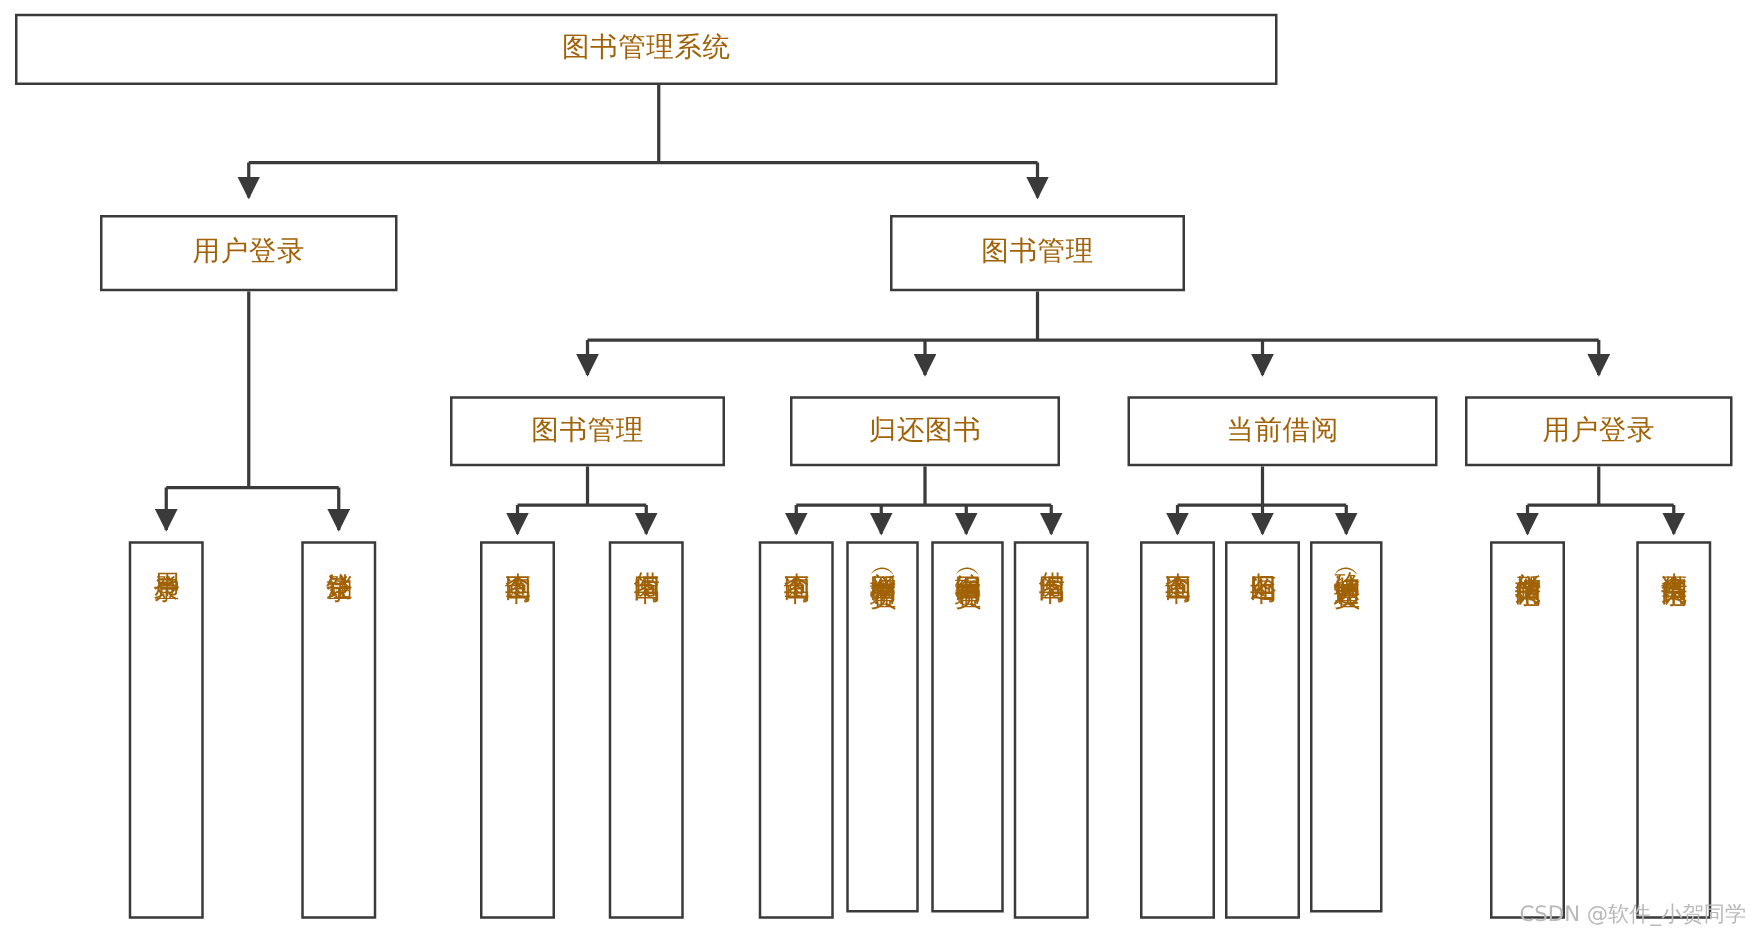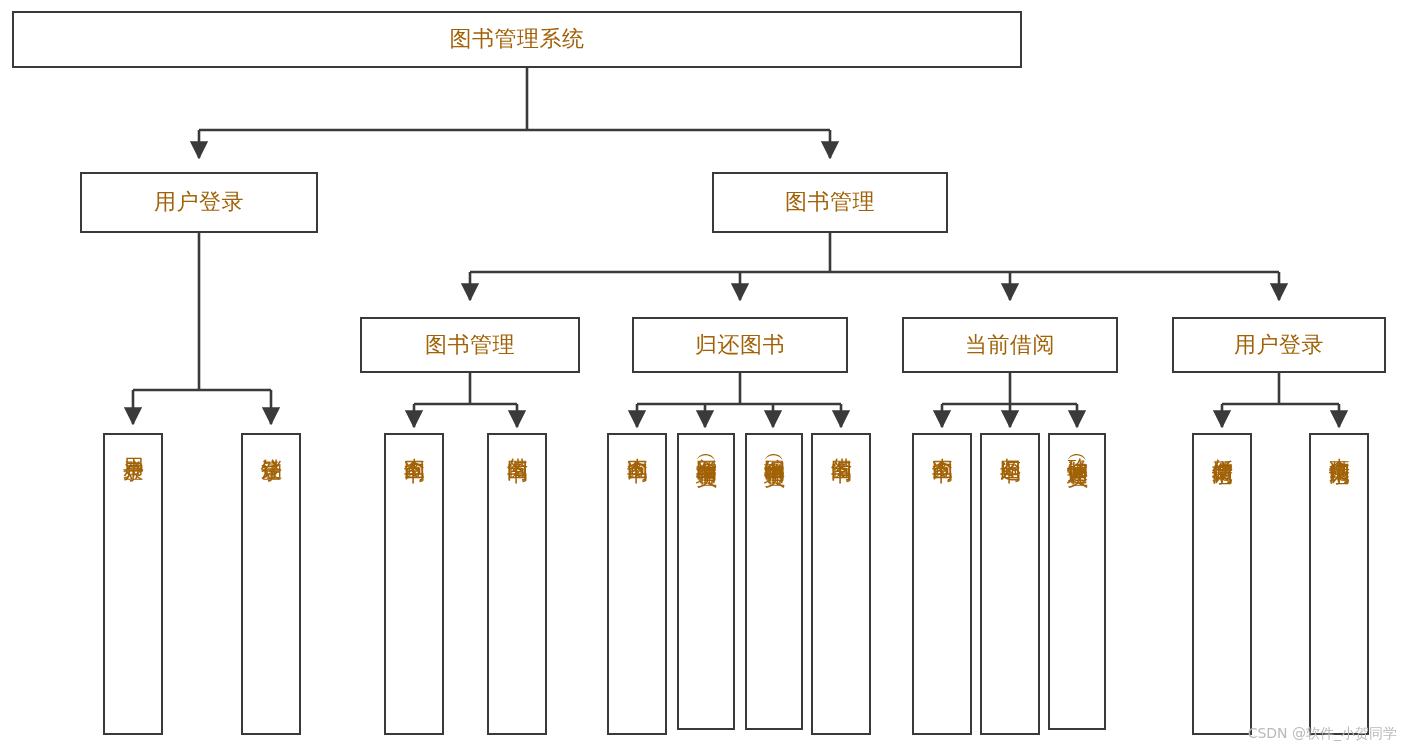--- a/index.html
+++ b/index.html
@@ -63,21 +63,21 @@
   .node.root .node-label,
   .node.level1 .node-label,
   .node.level2 .node-label {
     font-size: 22px;
   }
   .watermark {
     position: absolute;
     right: 8px;
     bottom: 4px;
     color: #b9b9b9;
-    font-size: 14px;
+    font-size: 17px;
     white-space: nowrap;
     z-index: 5;
   }
 </style>
 </head>
 <body>
 
 <div id="diagram-root">
 
   <svg id="edge-layer" viewBox="0 0 1405 747" width="1405" height="747" xmlns="http://www.w3.org/2000/svg">
@@ -140,21 +140,21 @@
   <div class="node level1" style="left:712px; top:172px; width:236px; height:61px;">
     <span class="node-label">图书管理</span>
   </div>
 
   <div class="node level2" style="left:360px; top:317px; width:220px; height:56px;">
     <span class="node-label">图书管理</span>
   </div>
   <div class="node level2" style="left:632px; top:317px; width:216px; height:56px;">
     <span class="node-label">归还图书</span>
   </div>
-  <div class="node level2" style="left:902px; top:317px; width:216px; height:56px;justify-content:center;">
+  <div class="node level2" style="left:902px; top:317px; width:248px; height:56px;justify-content:center;">
     <span class="node-label">当前借阅</span>
   </div>
   <div class="node level2" style="left:1172px; top:317px; width:214px; height:56px;">
     <span class="node-label">用户登录</span>
   </div>
 
   <div class="node vertical" style="left:103px; top:433px; width:60px; height:302px;">
     <span class="node-label">用户登录</span>
   </div>
   <div class="node vertical" style="left:241px; top:433px; width:60px; height:302px;">

